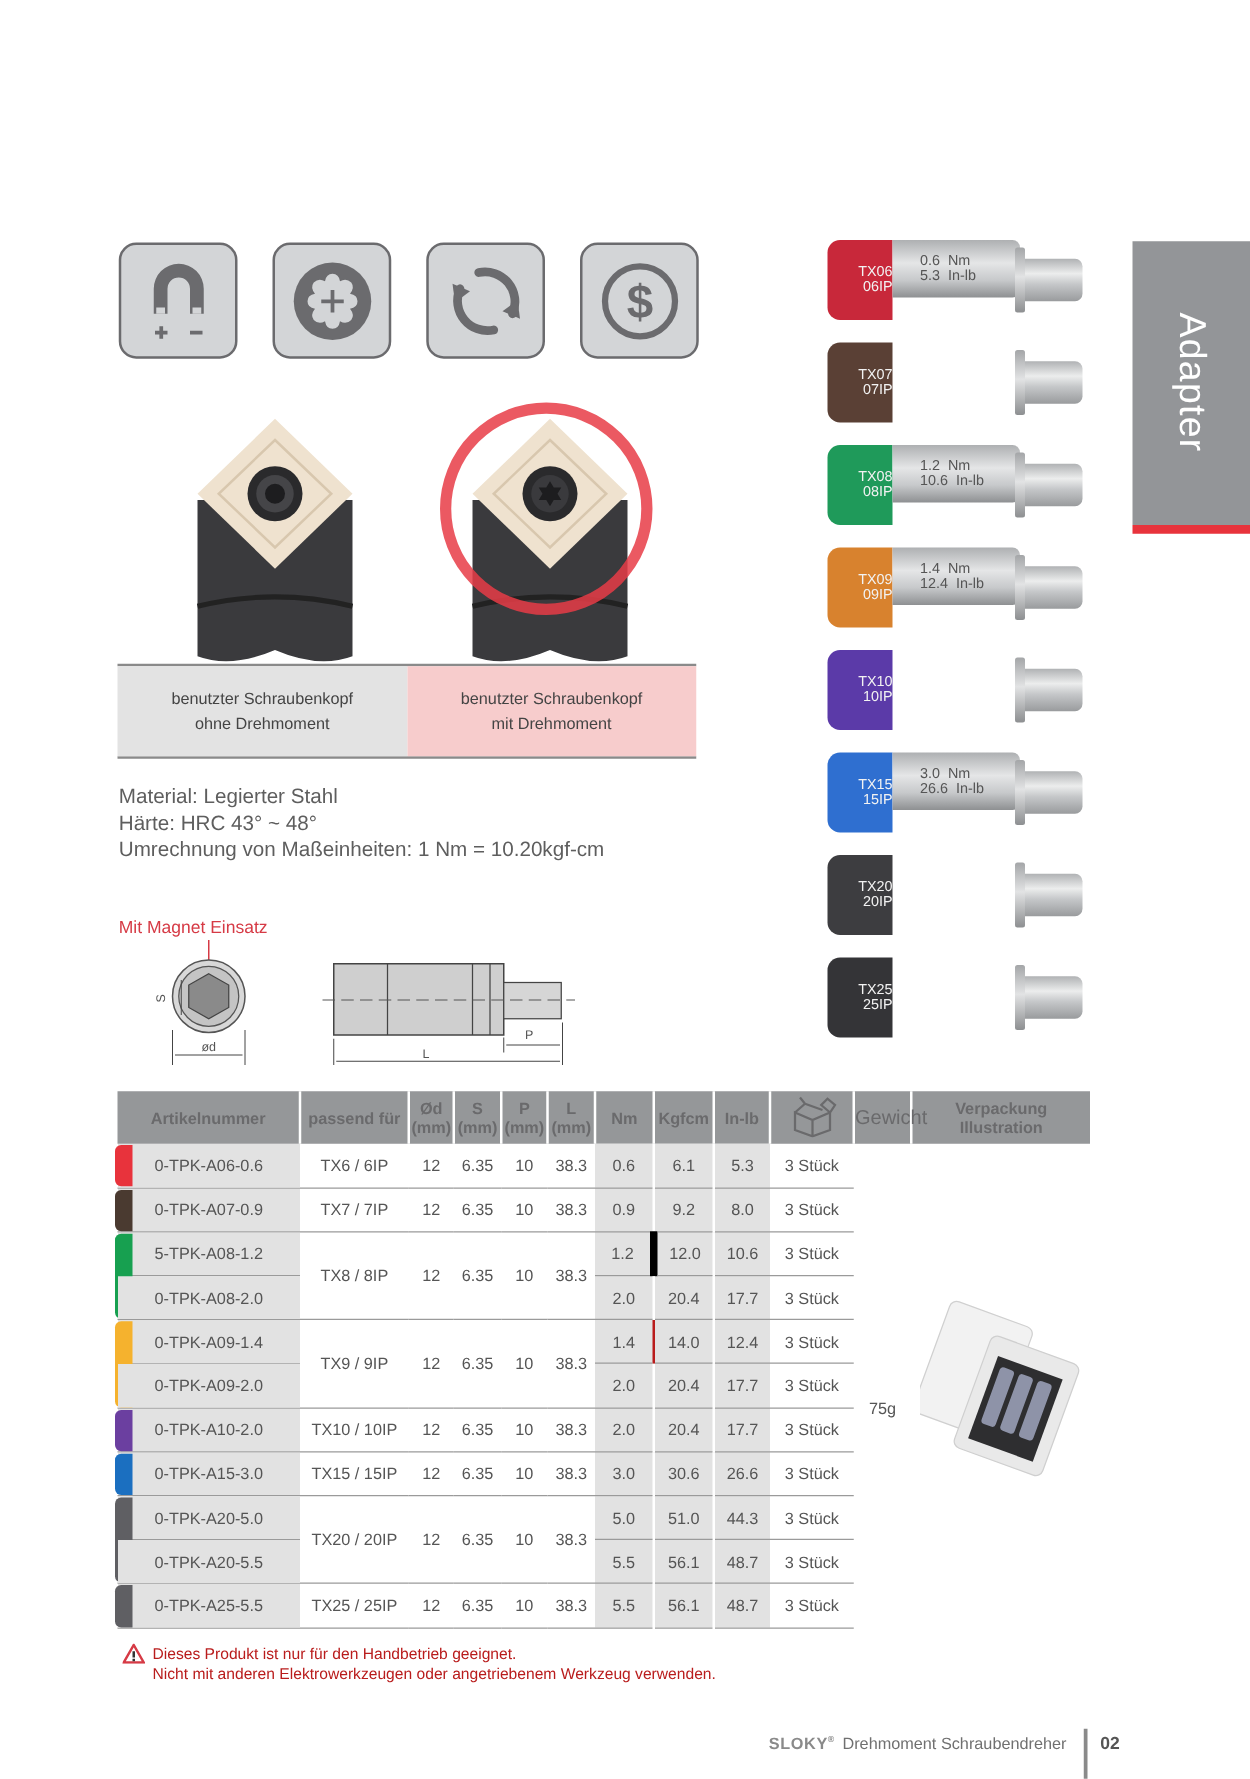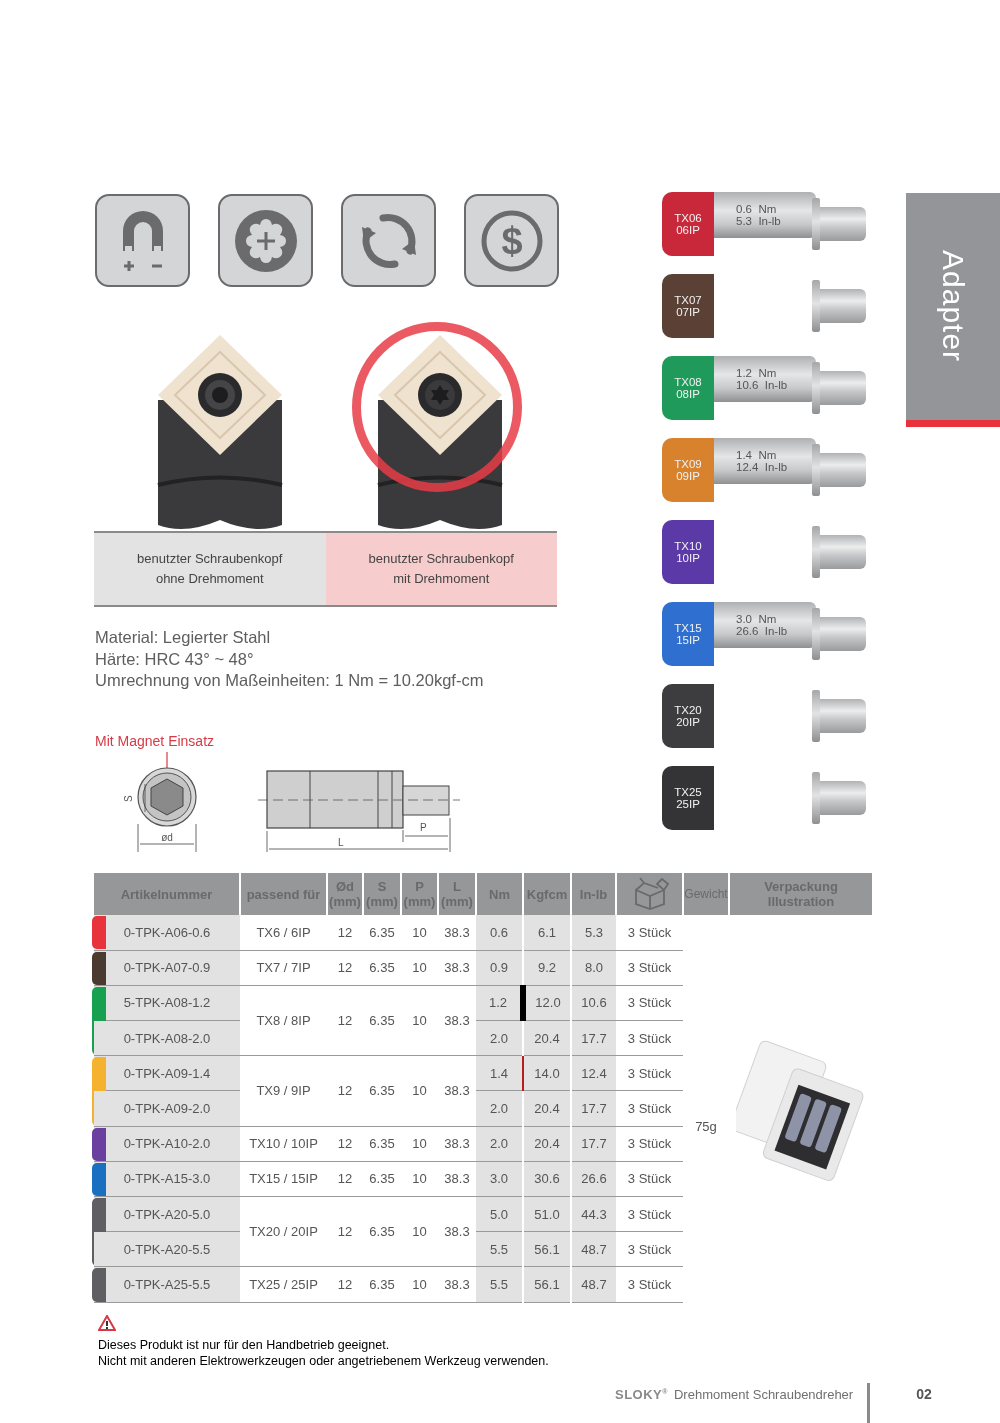--- a/index.html
+++ b/index.html
@@ -26,52 +26,52 @@
   
   .specs { position: absolute; left: 95px; top: 627px; font-size: 16.5px; line-height: 21.5px; color: #5e5e5e; }
   .magnet-label { position: absolute; left: 95px; top: 733px; font-size: 14px; color: #d63a45; }
 
   
   .drawing { position: absolute; left: 110px; top: 752px; width: 350px; height: 105px; }
 
   
   .bits { position: absolute; left: 662px; top: 192px; }
   .bit { position: relative; width: 208px; height: 68px; margin-bottom: 14px; }
-  .bit .sleeve { position: absolute; left: 0; top: 0; width: 52px; height: 64px; border-radius: 10px 0 0 10px; display: flex; flex-direction: column; align-items: center; justify-content: center; color: #f2f2f2; font-size: 11.5px; line-height: 12px; }
+  .bit .sleeve { position: absolute; left: 0; top: 0; width: 52px; height: 64px; border-radius: 10px 0 0 10px; display: flex; flex-direction: column; align-items: flex-end; justify-content: center; color: #f2f2f2; font-size: 11.5px; line-height: 12px; }
   .bit .body { position: absolute; left: 52px; top: 0; width: 102px; height: 46px; background: linear-gradient(#aeb0b2, #e5e6e7 40%, #c7c9cb 70%, #8e9092); border-radius: 0 6px 6px 0; display: flex; flex-direction: column; justify-content: center; padding-left: 22px; font-size: 11.5px; line-height: 12px; color: #555; }
   .bit .collar { position: absolute; left: 150px; top: 6px; width: 8px; height: 52px; background: linear-gradient(#a4a6a8, #e2e3e4 45%, #8d8f91); border-radius: 2px; }
   .bit .hex { position: absolute; left: 158px; top: 15px; width: 46px; height: 34px; background: linear-gradient(#b0b2b4, #eceded 35%, #c5c7c9 60%, #999b9d); border-radius: 0 6px 6px 0; }
 
   
   .side-tab { position: absolute; left: 906px; top: 193px; width: 94px; height: 227px; background: #939598; display: flex; align-items: center; justify-content: center; }
   .side-tab span { writing-mode: vertical-rl; color: #fff; font-size: 30px; letter-spacing: 1px; }
   .side-tab-bar { position: absolute; left: 906px; top: 420px; width: 94px; height: 7px; background: #e8333c; }
 
   
   .table-wrap { position: absolute; left: 94px; top: 873px; width: 778px; }
   table { border-collapse: collapse; width: 778px; table-layout: fixed; }
   th { background: #959799; color: #6a6a6c; font-weight: bold; font-size: 13px; line-height: 15px; height: 42px; border-left: 2px solid #fff; text-align: center; }
   th:first-child { border-left: none; }
-  th.small { font-size: 12px; font-weight: normal; }
+  th.small { font-size: 16px; font-weight: normal; }
   td { font-size: 13px; color: #555; text-align: center; height: 35.2px; border-bottom: 1.5px solid #9a9a9a; padding: 0; }
   td.grey { background: #e2e2e2; }
   td.pack { vertical-align: middle; border-bottom: none; }
   .color-bar { position: absolute; left: -2px; width: 14px; border-radius: 5px 0 0 5px; }
   .code-cell { position: relative; }
   .pack-img { width: 130px; height: 150px; margin: 0 auto; }
 
   
-  .warning { position: absolute; left: 98px; top: 1315px; color: #000000; font-size: 12.5px; line-height: 16px; display: flex; gap: 6px; flex-direction: column; }
+  .warning { position: absolute; left: 98px; top: 1315px; color: #b91c1c; font-size: 12.5px; line-height: 16px; display: flex; gap: 6px; }
   .warning svg { width: 18px; height: 16px; flex-shrink: 0; }
 
   
   .footer { position: absolute; left: 615px; top: 1365px; display: flex; align-items: center; font-size: 13px; color: #707070; }
   .footer .brand { font-weight: bold; color: #8a8a8a; font-size: 13px; letter-spacing: 0.5px; margin-right: 6px; }
   .footer .sep { width: 3px; height: 58px; background: #8a8a8a; margin: 0 10px 0 14px; position: relative; top: 18px; }
-  .footer .page { font-weight: bold; color: #555; font-size: 14px; margin-left: 36px; }
+  .footer .page { font-weight: bold; color: #555; font-size: 14px; }
 </style>
 </head>
 <body>
 
 <div class="feature-icons">
   <div class="feature-icon">
     <svg viewBox="0 0 72 72">
       <path d="M16 46 V26 a20 20 0 0 1 40 0 V46 H45 V26 a9 9 0 0 0 -18 0 V46 Z" fill="#6b6b6e"></path>
       <rect x="18" y="41" width="7" height="5" fill="#d3d5d7"></rect>
       <rect x="47" y="41" width="7" height="5" fill="#d3d5d7"></rect>

